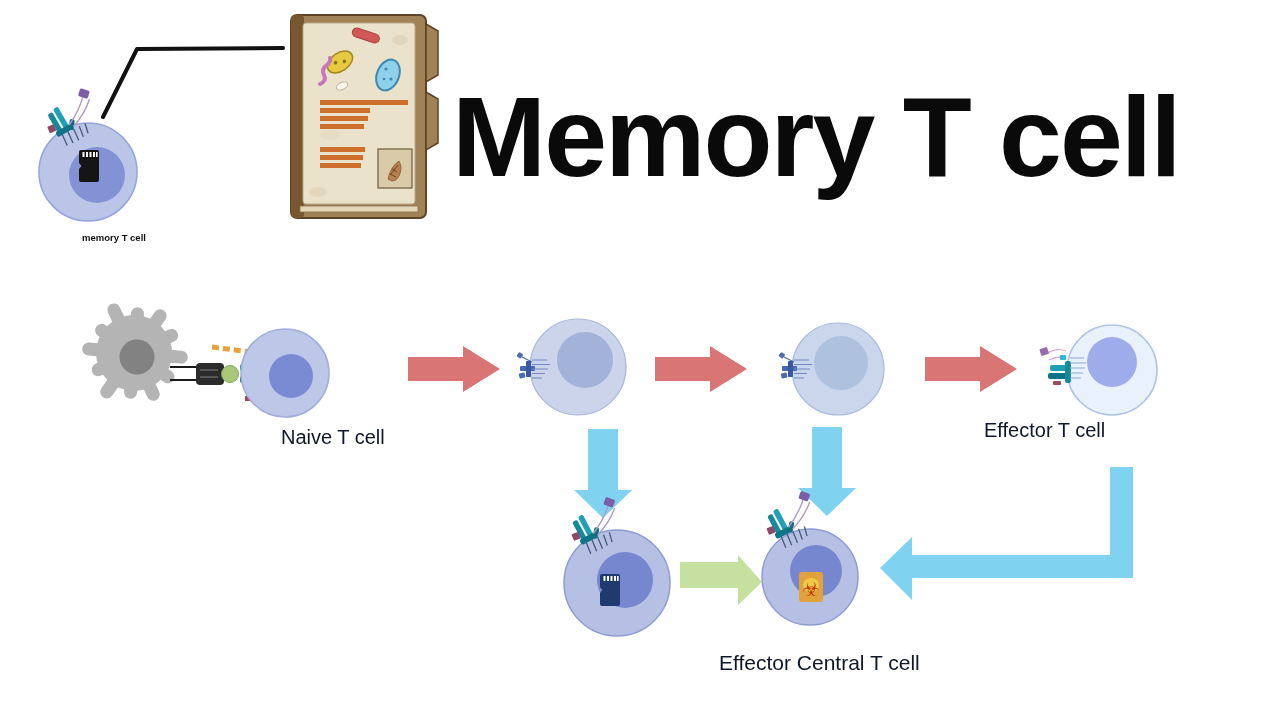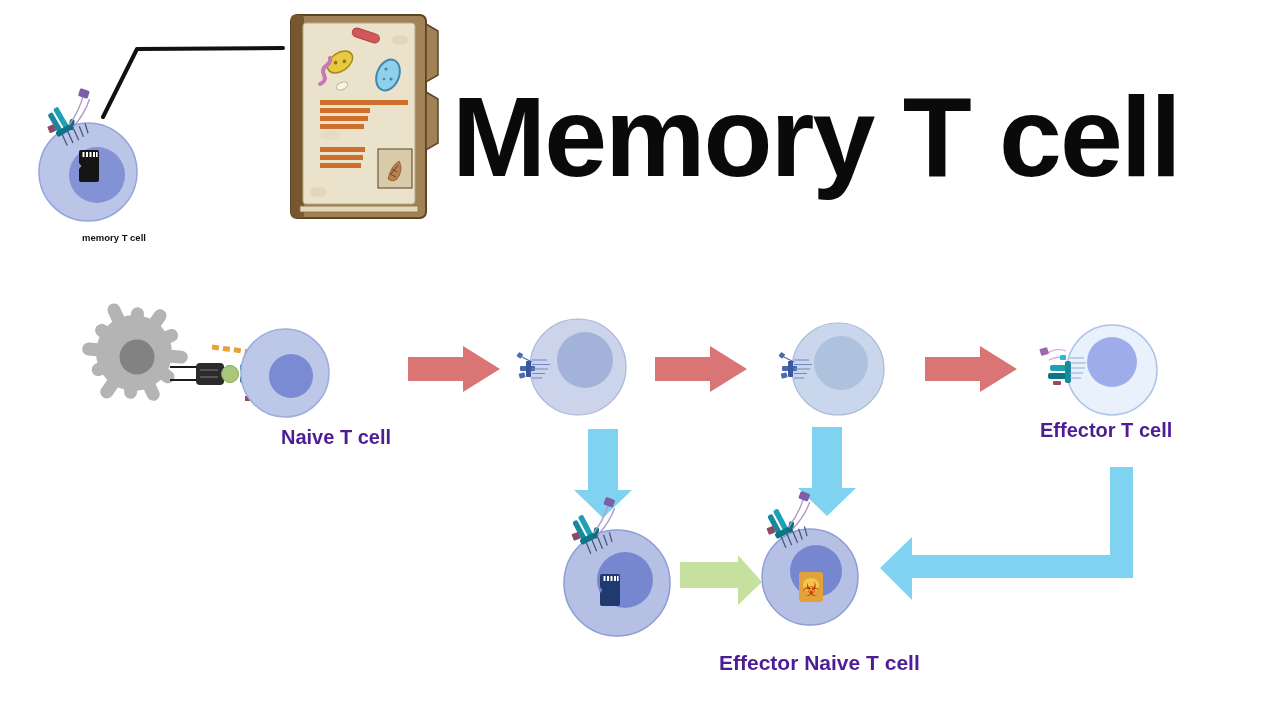--- a/index.html
+++ b/index.html
@@ -7,25 +7,25 @@
     position:relative;width:1280px;height:720px;background:#ffffff;
     overflow:hidden;font-family:"Liberation Sans",sans-serif;
   }
   .canvas svg{position:absolute;left:0;top:0;}
   .page-title{
     position:absolute;left:452px;top:78px;
     font-size:113px;font-weight:bold;letter-spacing:-2px;line-height:1.05;
     color:#0a0a0a;white-space:nowrap;
   }
   .cell-label{
-    position:absolute;color:#4c1d95;white-space:nowrap;font-weight:700;
+    position:absolute;color:#0f172a;white-space:nowrap;font-weight:400;
   }
   .lbl-legend{left:64px;top:232px;width:100px;text-align:center;font-size:9.5px;font-weight:bold;color:#111;}
   .lbl-naive{left:281px;top:426px;font-size:20px;}
-  .lbl-effector{left:1040px;top:419px;font-size:20px;}
+  .lbl-effector{left:984px;top:419px;font-size:20px;}
   .lbl-central{left:443px;top:648px;font-size:21px;}
   .lbl-effmem{left:719px;top:651px;font-size:21px;}
 </style>
 </head>
 <body>
 
 <div class="canvas">
 
   <svg width="1280" height="720" viewBox="0 0 1280 720">
     <defs>
@@ -220,14 +220,14 @@
         <ellipse cx="811" cy="585" rx="8" ry="7" fill="#F2C84B"></ellipse>
         <text x="811" y="596" text-anchor="middle" font-size="20" fill="#C03800" font-family="DejaVu Sans, sans-serif">☣</text>
       </g>
     </g>
   </svg>
 
   <div class="page-title">Memory T cell</div>
   <div class="cell-label lbl-legend">memory T cell</div>
   <div class="cell-label lbl-naive">Naive T cell</div>
   <div class="cell-label lbl-effector">Effector T cell</div>
-  <div class="cell-label lbl-effmem">Effector Naive T cell</div>
+  <div class="cell-label lbl-effmem">Effector Central T cell</div>
 </div>
 
 </body></html>

